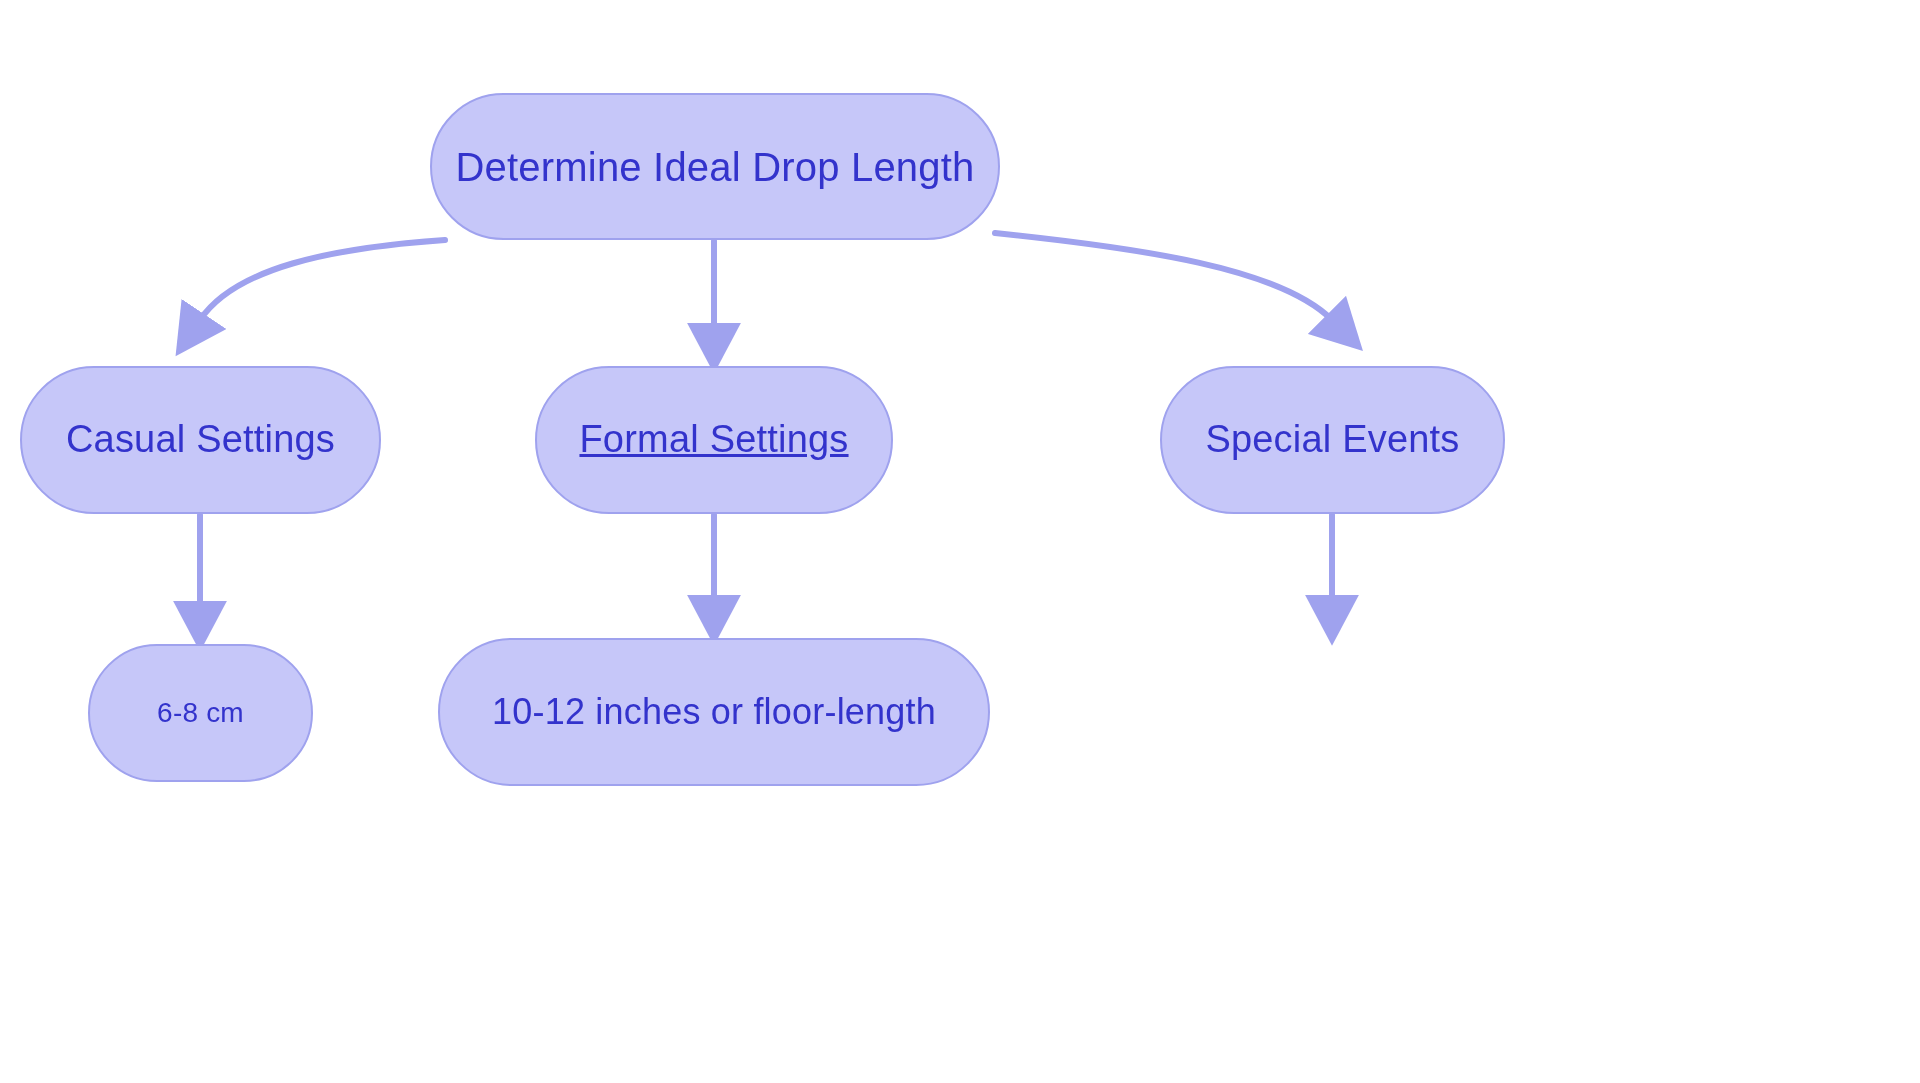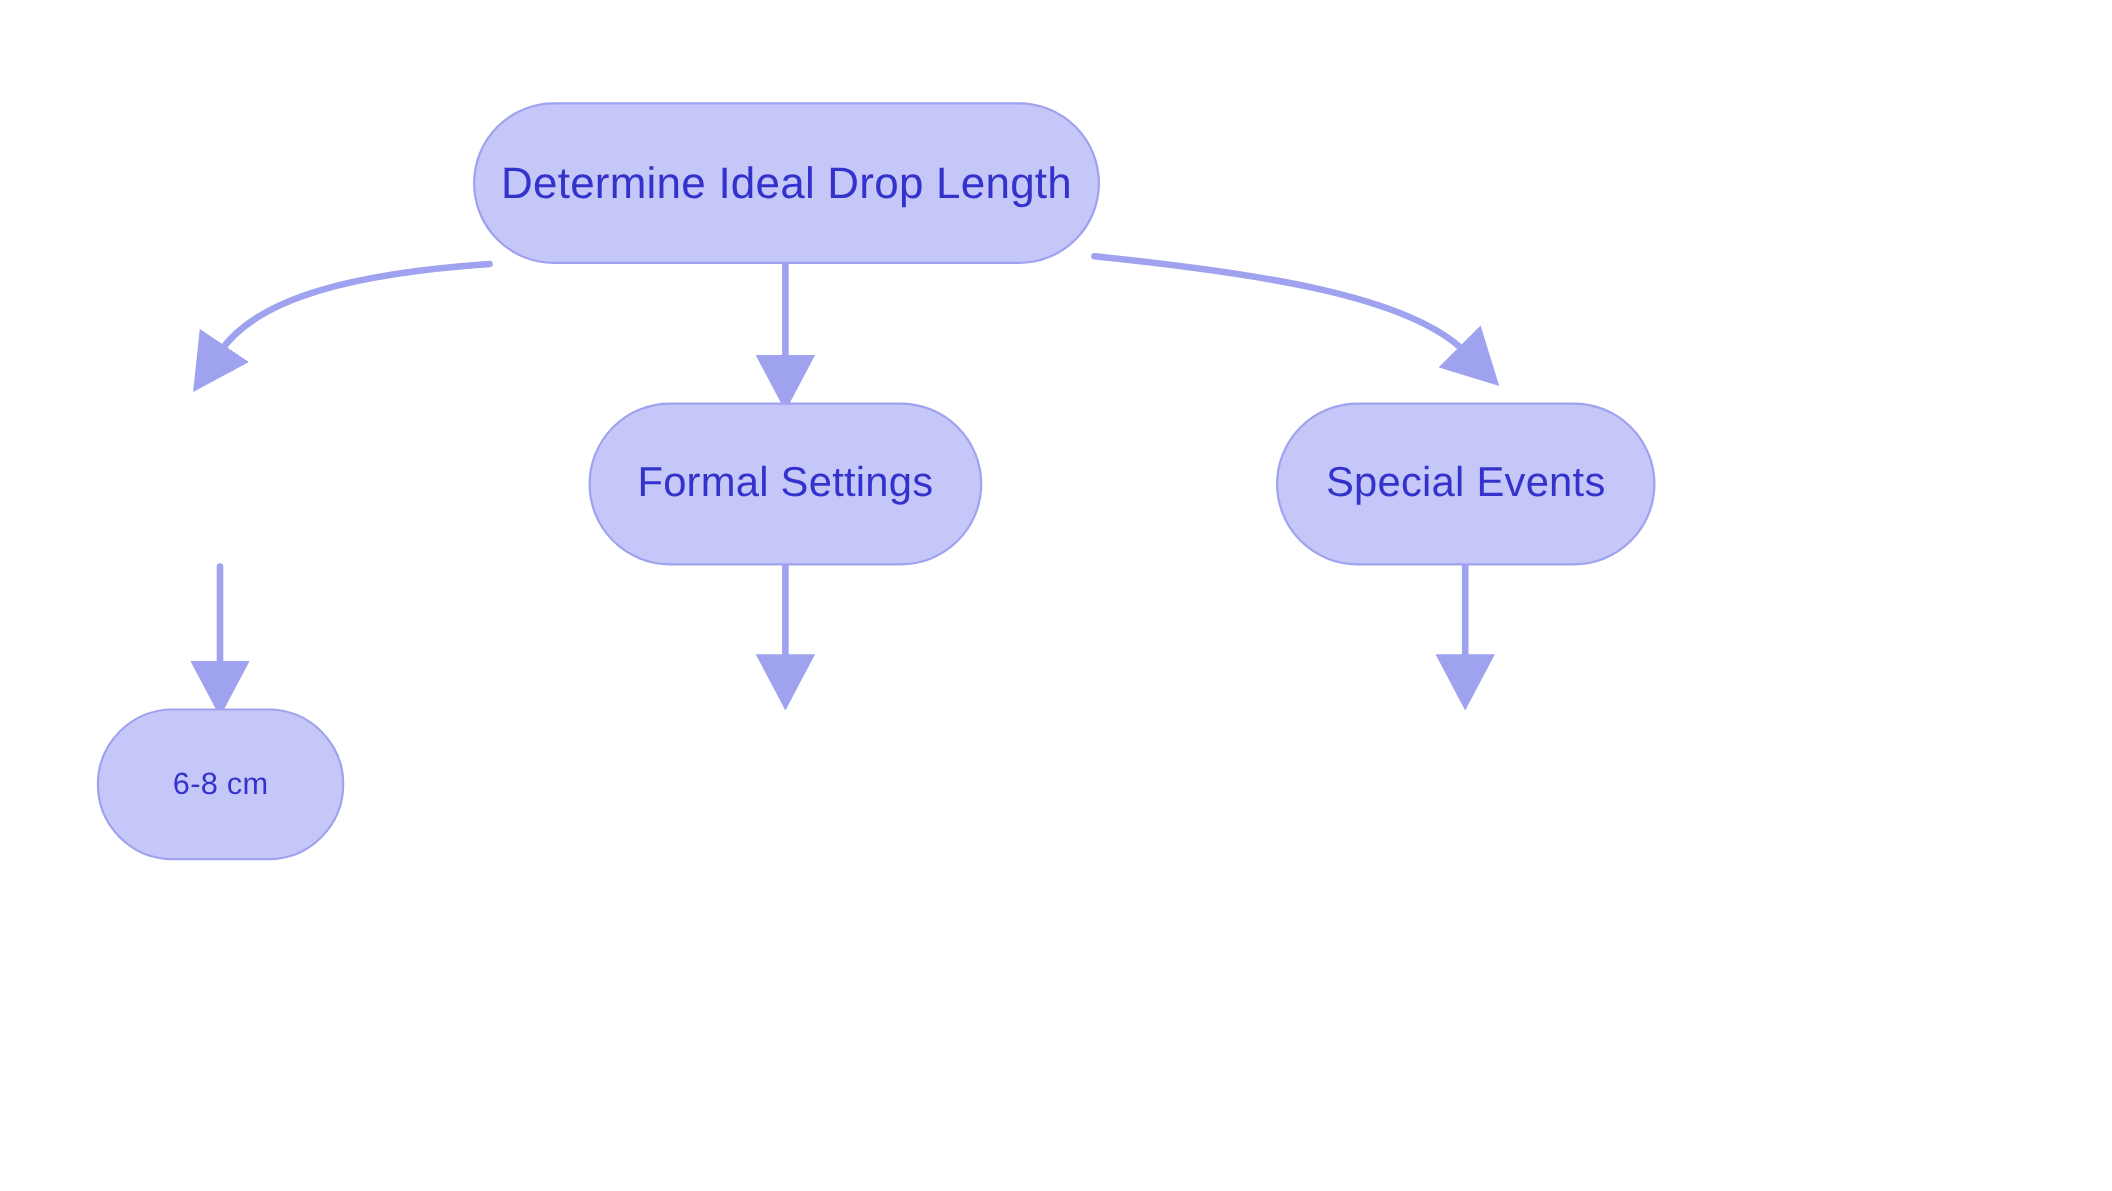--- a/index.html
+++ b/index.html
@@ -65,20 +65,21 @@
     border-radius: 74px;
     font-size: 38px;
   }
   #node-formal {
     left: 535px;
     top: 366px;
     width: 358px;
     height: 148px;
     border-radius: 74px;
     font-size: 38px;
+    text-decoration: underline;
   }
   #node-special {
     left: 1160px;
     top: 366px;
     width: 345px;
     height: 148px;
     border-radius: 74px;
     font-size: 38px;
     text-align: right;
   }
@@ -130,28 +131,34 @@
 
     <path d="M 714,515 L 714,602" fill="none" stroke="#9fa2ee" stroke-width="6" stroke-linecap="round" marker-end="url(#arrowhead)"></path>
 
     <path d="M 1332,515 L 1332,602" fill="none" stroke="#9fa2ee" stroke-width="6" stroke-linecap="round" marker-end="url(#arrowhead)"></path>
   </svg>
 
   <div class="node" id="node-root">
     <span class="node-label">Determine Ideal Drop Length</span>
   </div>
 
+  <div class="node" id="node-casual">
+    <span class="node-label">Casual Settings</span>
+  </div>
 
   <div class="node" id="node-formal">
     <span class="node-label">Formal Settings</span>
   </div>
 
   <div class="node" id="node-special">
     <span class="node-label">Special Events</span>
   </div>
 
   <div class="node" id="node-casual-value">
     <span class="node-label">6-8 cm</span>
   </div>
 
+  <div class="node" id="node-formal-value">
+    <span class="node-label">10-12 inches or floor-length</span>
+  </div>
 
 
 </div>
 
 </body></html>

